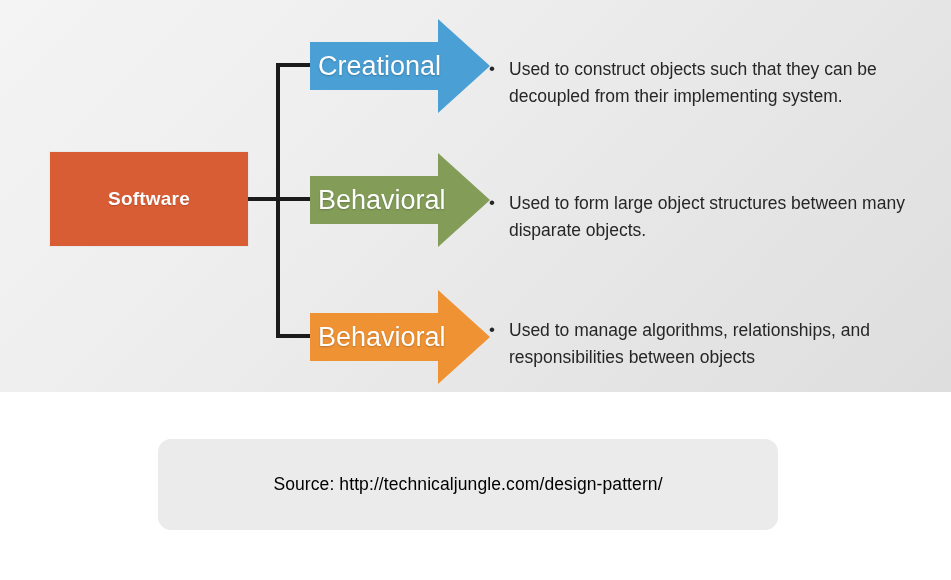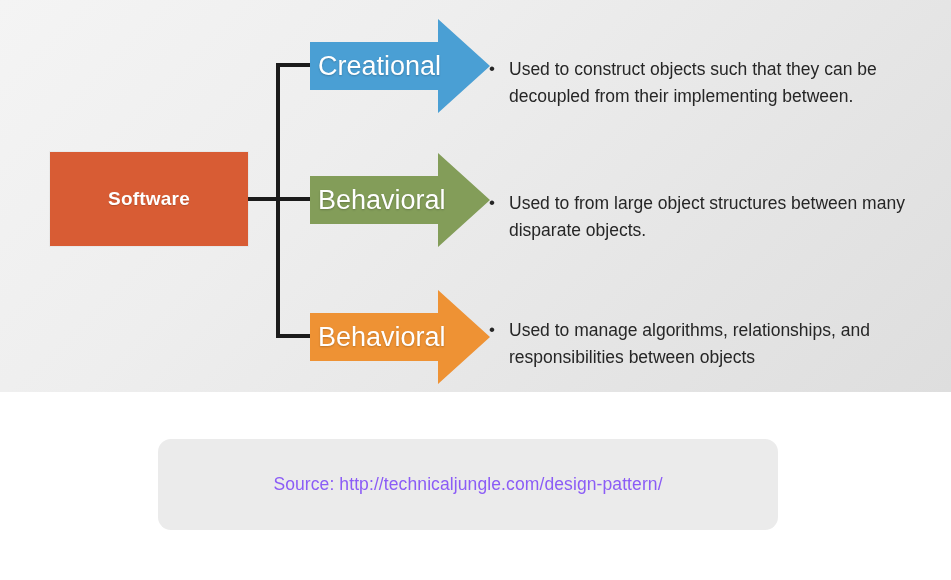--- a/index.html
+++ b/index.html
@@ -126,21 +126,21 @@
     top: 439px;
     width: 620px;
     height: 91px;
     background: #ebebeb;
     border-radius: 13px;
     display: flex;
     align-items: center;
     justify-content: center;
   }
   #source-text {
-    color: #8b5cf6;
+    color: #000000;
     font-size: 17.5px;
     letter-spacing: 0.1px;
     white-space: nowrap;
     text-align: center;
   }
 </style>
 </head>
 <body>
 
 <div id="diagram-panel">
@@ -171,26 +171,26 @@
 
   <div class="arrow-row" id="arrow-row-behavioral">
     <svg class="arrow-svg" viewBox="0 0 180 94" preserveAspectRatio="none">
       <polygon points="0,23 128,23 128,0 180,47 128,94 128,71 0,71" fill="#ee9234"></polygon>
     </svg>
     <div class="arrow-label">Behavioral</div>
   </div>
 
   <div class="desc" id="desc-creational">
     <span class="dot">•</span>
-    <span class="desc-text">Used to construct objects such that they can be decoupled from their implementing between.</span>
+    <span class="desc-text">Used to construct objects such that they can be decoupled from their implementing system.</span>
   </div>
 
   <div class="desc" id="desc-structural">
     <span class="dot">•</span>
-    <span class="desc-text">Used to from large object structures between many disparate objects.</span>
+    <span class="desc-text">Used to form large object structures between many disparate objects.</span>
   </div>
 
   <div class="desc" id="desc-behavioral">
     <span class="dot">•</span>
     <span class="desc-text">Used to manage algorithms, relationships, and responsibilities between objects</span>
   </div>
 
 </div>
 
 <div id="source-box">

